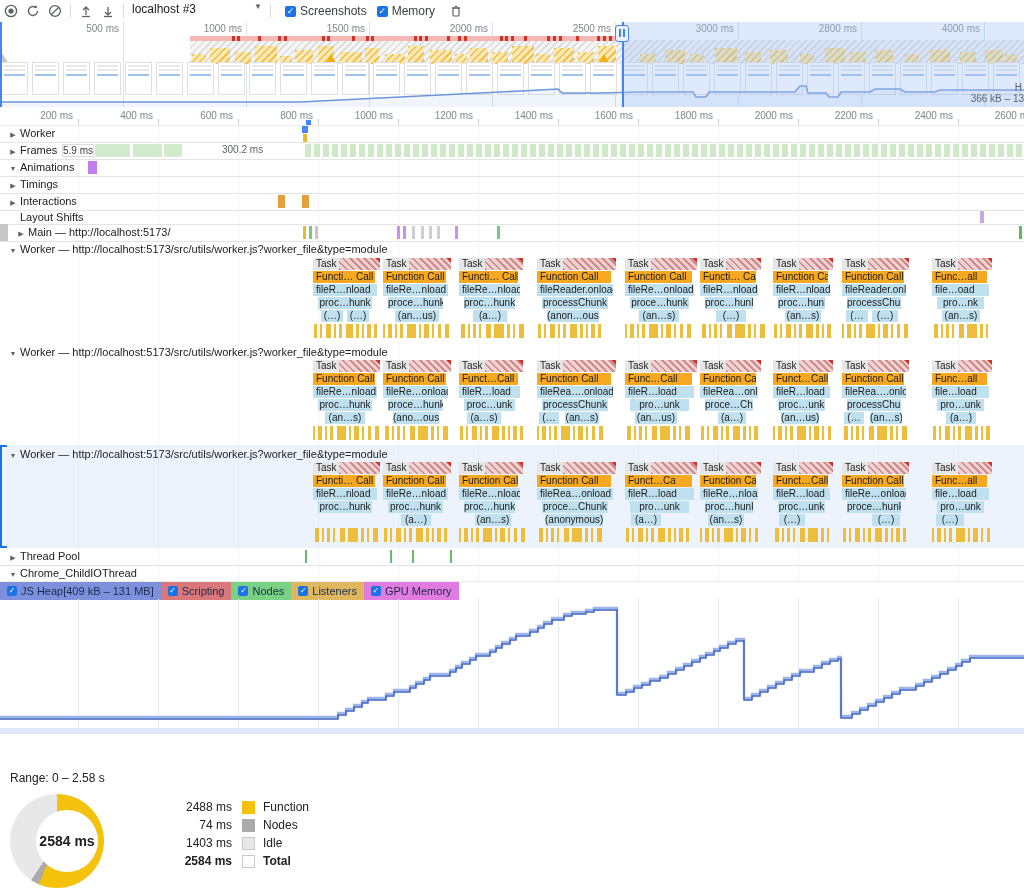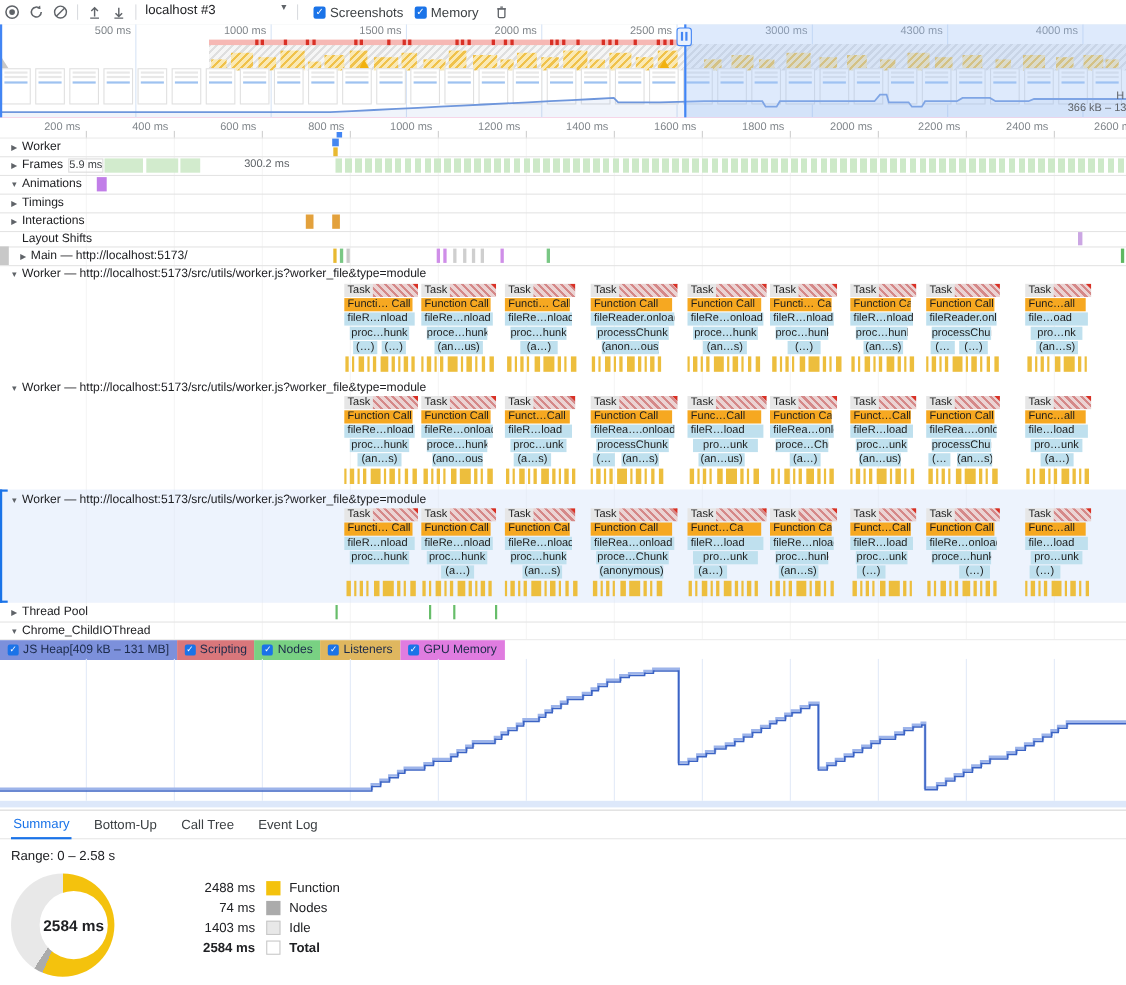--- a/index.html
+++ b/index.html
@@ -117,21 +117,21 @@
       <div class="mgrid" style="left: 615px;"></div>
       <div class="mgrid" style="left: 738px;"></div>
       <div class="mgrid" style="left: 861px;"></div>
       <div class="mgrid" style="left: 984px;"></div>
       <div class="mtick" style="left: 123px;">500 ms</div>
       <div class="mtick" style="left: 246px;">1000 ms</div>
       <div class="mtick" style="left: 369px;">1500 ms</div>
       <div class="mtick" style="left: 492px;">2000 ms</div>
       <div class="mtick" style="left: 615px;">2500 ms</div>
       <div class="mtick" style="left: 738px;">3000 ms</div>
-      <div class="mtick" style="left: 861px;">4300 ms</div>
+      <div class="mtick" style="left: 861px;">2800 ms</div>
       <div class="mtick" style="left: 984px;">4000 ms</div>
       <div style="position: absolute; left: 190px; top: 18px; width: 834px; height: 24px; background: repeating-linear-gradient(135deg, rgb(217, 217, 217) 0px, rgb(217, 217, 217) 2px, rgb(244, 244, 244) 2px, rgb(244, 244, 244) 5px); opacity: 0.85;"></div>
       <div style="position: absolute; left: 192px; top: 32px; width: 14px; height: 10px; background: repeating-linear-gradient(135deg, rgb(240, 194, 75) 0px, rgb(240, 194, 75) 2px, rgb(250, 233, 180) 2px, rgb(250, 233, 180) 5px);"></div>
       <div style="position: absolute; left: 210px; top: 26px; width: 20px; height: 16px; background: repeating-linear-gradient(135deg, rgb(240, 194, 75) 0px, rgb(240, 194, 75) 2px, rgb(250, 233, 180) 2px, rgb(250, 233, 180) 5px);"></div>
       <div style="position: absolute; left: 235px; top: 30px; width: 16px; height: 12px; background: repeating-linear-gradient(135deg, rgb(240, 194, 75) 0px, rgb(240, 194, 75) 2px, rgb(250, 233, 180) 2px, rgb(250, 233, 180) 5px);"></div>
       <div style="position: absolute; left: 255px; top: 24px; width: 22px; height: 18px; background: repeating-linear-gradient(135deg, rgb(240, 194, 75) 0px, rgb(240, 194, 75) 2px, rgb(250, 233, 180) 2px, rgb(250, 233, 180) 5px);"></div>
       <div style="position: absolute; left: 280px; top: 34px; width: 12px; height: 8px; background: repeating-linear-gradient(135deg, rgb(240, 194, 75) 0px, rgb(240, 194, 75) 2px, rgb(250, 233, 180) 2px, rgb(250, 233, 180) 5px);"></div>
       <div style="position: absolute; left: 295px; top: 28px; width: 18px; height: 14px; background: repeating-linear-gradient(135deg, rgb(240, 194, 75) 0px, rgb(240, 194, 75) 2px, rgb(250, 233, 180) 2px, rgb(250, 233, 180) 5px);"></div>
       <div style="position: absolute; left: 318px; top: 24px; width: 16px; height: 18px; background: repeating-linear-gradient(135deg, rgb(240, 194, 75) 0px, rgb(240, 194, 75) 2px, rgb(250, 233, 180) 2px, rgb(250, 233, 180) 5px);"></div>
       <div style="position: absolute; left: 340px; top: 30px; width: 22px; height: 12px; background: repeating-linear-gradient(135deg, rgb(240, 194, 75) 0px, rgb(240, 194, 75) 2px, rgb(250, 233, 180) 2px, rgb(250, 233, 180) 5px);"></div>
@@ -892,26 +892,20 @@
       <div style="position: absolute; left: 798px; top: 0px; width: 1px; height: 129px; background: rgb(227, 234, 248);"></div>
       <div style="position: absolute; left: 878px; top: 0px; width: 1px; height: 129px; background: rgb(227, 234, 248);"></div>
       <div style="position: absolute; left: 958px; top: 0px; width: 1px; height: 129px; background: rgb(227, 234, 248);"></div>
       <svg width="1024" height="132" style="position: absolute; left: 0px; top: 0px;">
         <path d="M0,120H330V120H338V116H346V112H354V108H362V104H368V101H380V101H386V97H394V93H402V93H410V89H416V85H424V81H430V77H444V77H450V73H456V69H462V65H470V61H476V57H484V57H490V53H496V49H502V45H510V41H516V37H524V37H530V33H538V29H544V25H552V21H558V21H564V17H572V15H580V15H586V13H594V11H616V11H617V96H626V93H634V89H642V86H650V82H660V79H668V75H676V71H684V67H692V63H700V59H706V56H714V52H720V49H728V45H736V42H742V42H744V101H752V97H760V93H768V89H776V85H784V81H792V77H800V73H808V73H814V69H822V65H830V62H838V60H841V119H852V115H860V111H868V107H876V103H884V99H892V95H900V91H908V91H916V87H924V83H932V79H940V75H948V71H956V67H962V63H970V59H976V59H1024V59" fill="none" stroke="#9db4ea" stroke-width="2.4" transform="translate(0,-2)"></path>
         <path d="M0,120H330V120H338V116H346V112H354V108H362V104H368V101H380V101H386V97H394V93H402V93H410V89H416V85H424V81H430V77H444V77H450V73H456V69H462V65H470V61H476V57H484V57H490V53H496V49H502V45H510V41H516V37H524V37H530V33H538V29H544V25H552V21H558V21H564V17H572V15H580V15H586V13H594V11H616V11H617V96H626V93H634V89H642V86H650V82H660V79H668V75H676V71H684V67H692V63H700V59H706V56H714V52H720V49H728V45H736V42H742V42H744V101H752V97H760V93H768V89H776V85H784V81H792V77H800V73H808V73H814V69H822V65H830V62H838V60H841V119H852V115H860V111H868V107H876V103H884V99H892V95H900V91H908V91H916V87H924V83H932V79H940V75H948V71H956V67H962V63H970V59H976V59H1024V59" fill="none" stroke="#3b63c4" stroke-width="1.4"></path>
       </svg>
       <div style="position: absolute; left: 0px; top: 129px; width: 1024px; height: 6px; background: rgb(221, 232, 250);"></div>
     </div>
 
-  <div id="tabbar">
-      <div class="tab active">Summary</div>
-      <div class="tab">Bottom-Up</div>
-      <div class="tab">Call Tree</div>
-      <div class="tab">Event Log</div>
-    </div>
   <div id="range-label">Range: 0 – 2.58 s</div>
   <div id="donut" style="background: conic-gradient(rgb(244, 194, 13) 0deg, rgb(244, 194, 13) 202.988deg, rgb(171, 171, 171) 202.988deg, rgb(171, 171, 171) 213.297deg, rgb(232, 232, 232) 213.297deg, rgb(232, 232, 232) 360deg);">
     <div id="donut-hole">2584 ms</div>
   </div>
   <div id="sumlegend">
       <div class="sumrow" style="left: 140px; top: 799px;">
         <span class="sumval">2488 ms</span>
         <span class="sumswatch" style="background: rgb(244, 194, 13);"></span>
         <span class="sumlabel">Function</span>
       </div>

